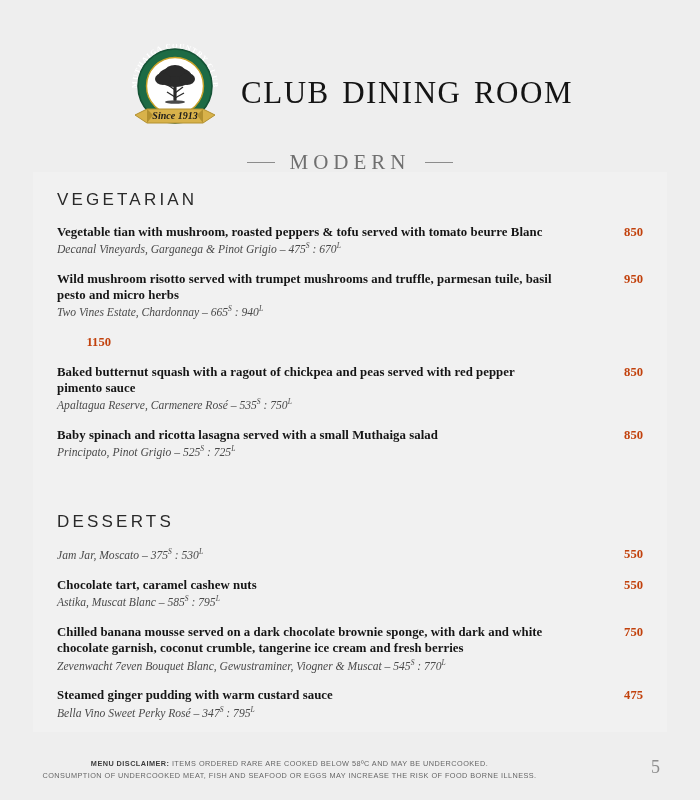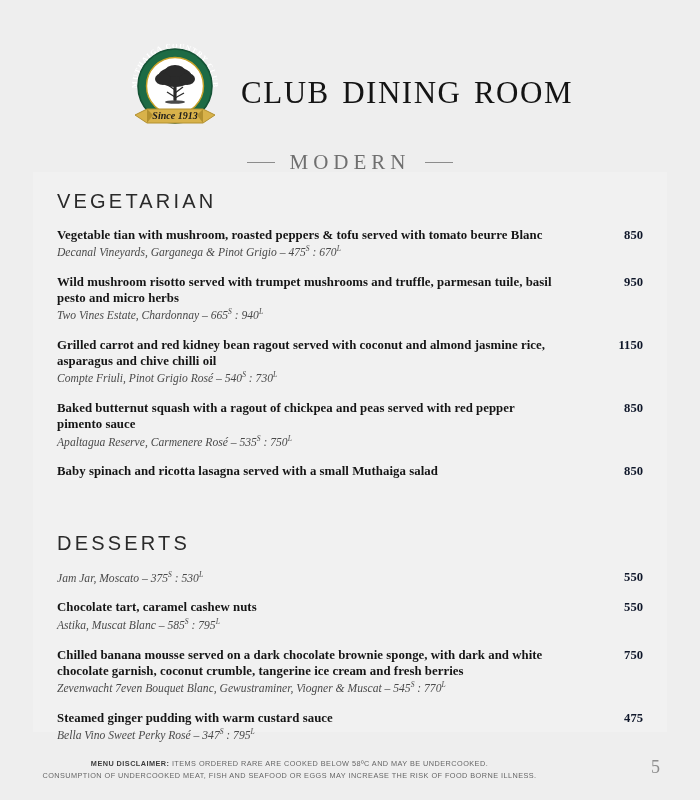--- a/index.html
+++ b/index.html
@@ -86,21 +86,21 @@
     top: 172px;
     width: 634px;
     height: 560px;
     background: #f1f1f1;
   }
 
   .section { padding: 0 24px 0 24px; }
 
   .section-title {
     font-family: "Liberation Sans", sans-serif;
-    font-size: 20px;
+    font-size: 17px;
     letter-spacing: 3.2px;
     color: #2a2a2a;
     text-transform: uppercase;
     font-weight: 400;
     padding-top: 18px;
     padding-bottom: 14px;
   }
 
   .item {
     display: flex;
@@ -131,21 +131,21 @@
   }
   .item-pairing sup { font-size: 7.5px; }
 
   .item-price {
     flex: 0 0 auto;
     width: 54px;
     text-align: right;
     font-family: "Liberation Serif", serif;
     font-weight: bold;
     font-size: 12.6px;
-    color: #0f172a;
+    color: #c2410c;
     padding-top: 1px;
   }
 
   .section-gap { height: 34px; }
 
   
   .footer {
     position: absolute;
     left: 0;
     bottom: 18px;
@@ -242,38 +242,35 @@
 
       <div class="item">
         <div class="item-left">
           <div class="item-name">Wild mushroom risotto served with trumpet mushrooms and truffle, parmesan tuile, basil pesto and micro herbs</div>
           <div class="item-pairing"><span>Two Vines Estate, Chardonnay – 665</span><sup>S</sup><span> : 940</span><sup>L</sup></div>
         </div>
         <div class="item-price">950</div>
       </div>
 
       <div class="item">
-        <div class="item-left">
-          <div class="item-name">Grilled carrot and red kidney bean ragout served with coconut and almond jasmine rice, asparagus and chive chilli oil</div>
-          <div class="item-pairing"><span>Compte Friuli, Pinot Grigio Rosé – 540</span><sup>S</sup><span> : 730</span><sup>L</sup></div>
-        </div>
         <div class="item-price">1150</div>
       </div>
 
       <div class="item">
         <div class="item-left">
           <div class="item-name">Baked butternut squash with a ragout of chickpea and peas served with red pepper pimento sauce</div>
           <div class="item-pairing"><span>Apaltagua Reserve, Carmenere Rosé – 535</span><sup>S</sup><span> : 750</span><sup>L</sup></div>
         </div>
         <div class="item-price">850</div>
       </div>
 
       <div class="item">
         <div class="item-left">
           <div class="item-name">Baby spinach and ricotta lasagna served with a small Muthaiga salad</div>
+          <div class="item-pairing"><span>Principato, Pinot Grigio – 525</span><sup>S</sup><span> : 725</span><sup>L</sup></div>
         </div>
         <div class="item-price">850</div>
       </div>
     </div>
 
     <div class="section-gap"></div>
 
     <div class="section">
       <div class="section-title">DESSERTS</div>
 

